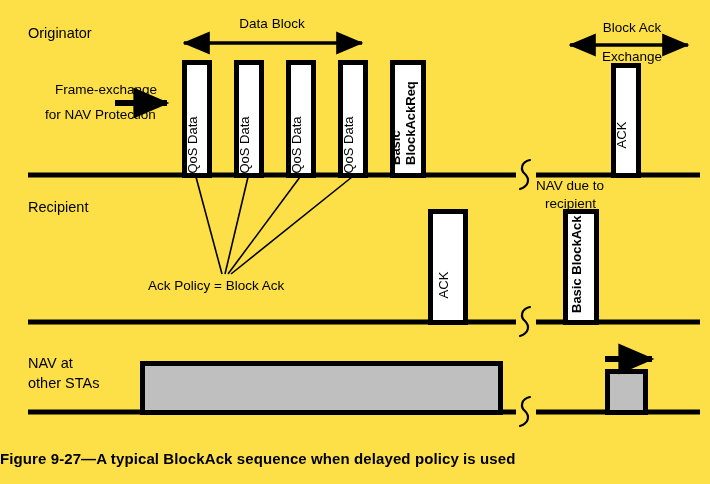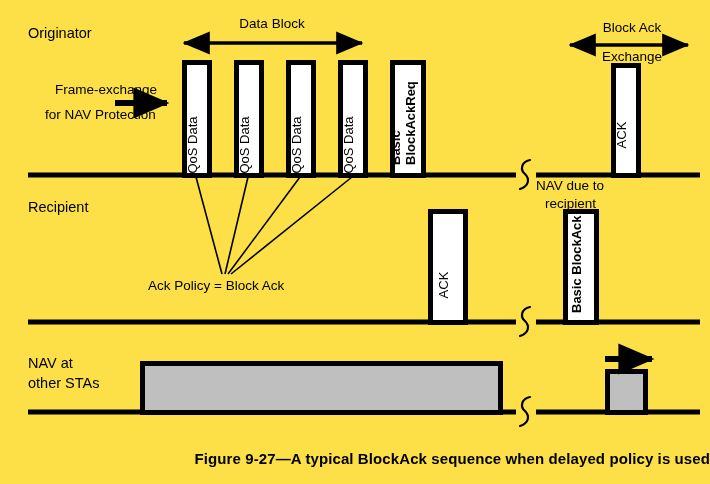--- a/index.html
+++ b/index.html
@@ -77,21 +77,21 @@
     font-family: "Liberation Sans", sans-serif;
     font-size: 13px;
     font-weight: bold;
     fill: #000000;
   }
   .caption {
     position: absolute;
     left: 0;
     top: 450px;
     width: 710px;
-    text-align: right;
+    text-align: left;
     font-family: "Liberation Sans", sans-serif;
     font-size: 15px;
     font-weight: bold;
     color: #000000;
     letter-spacing: 0.1px;
   }
 </style>
 </head>
 <body>
 

